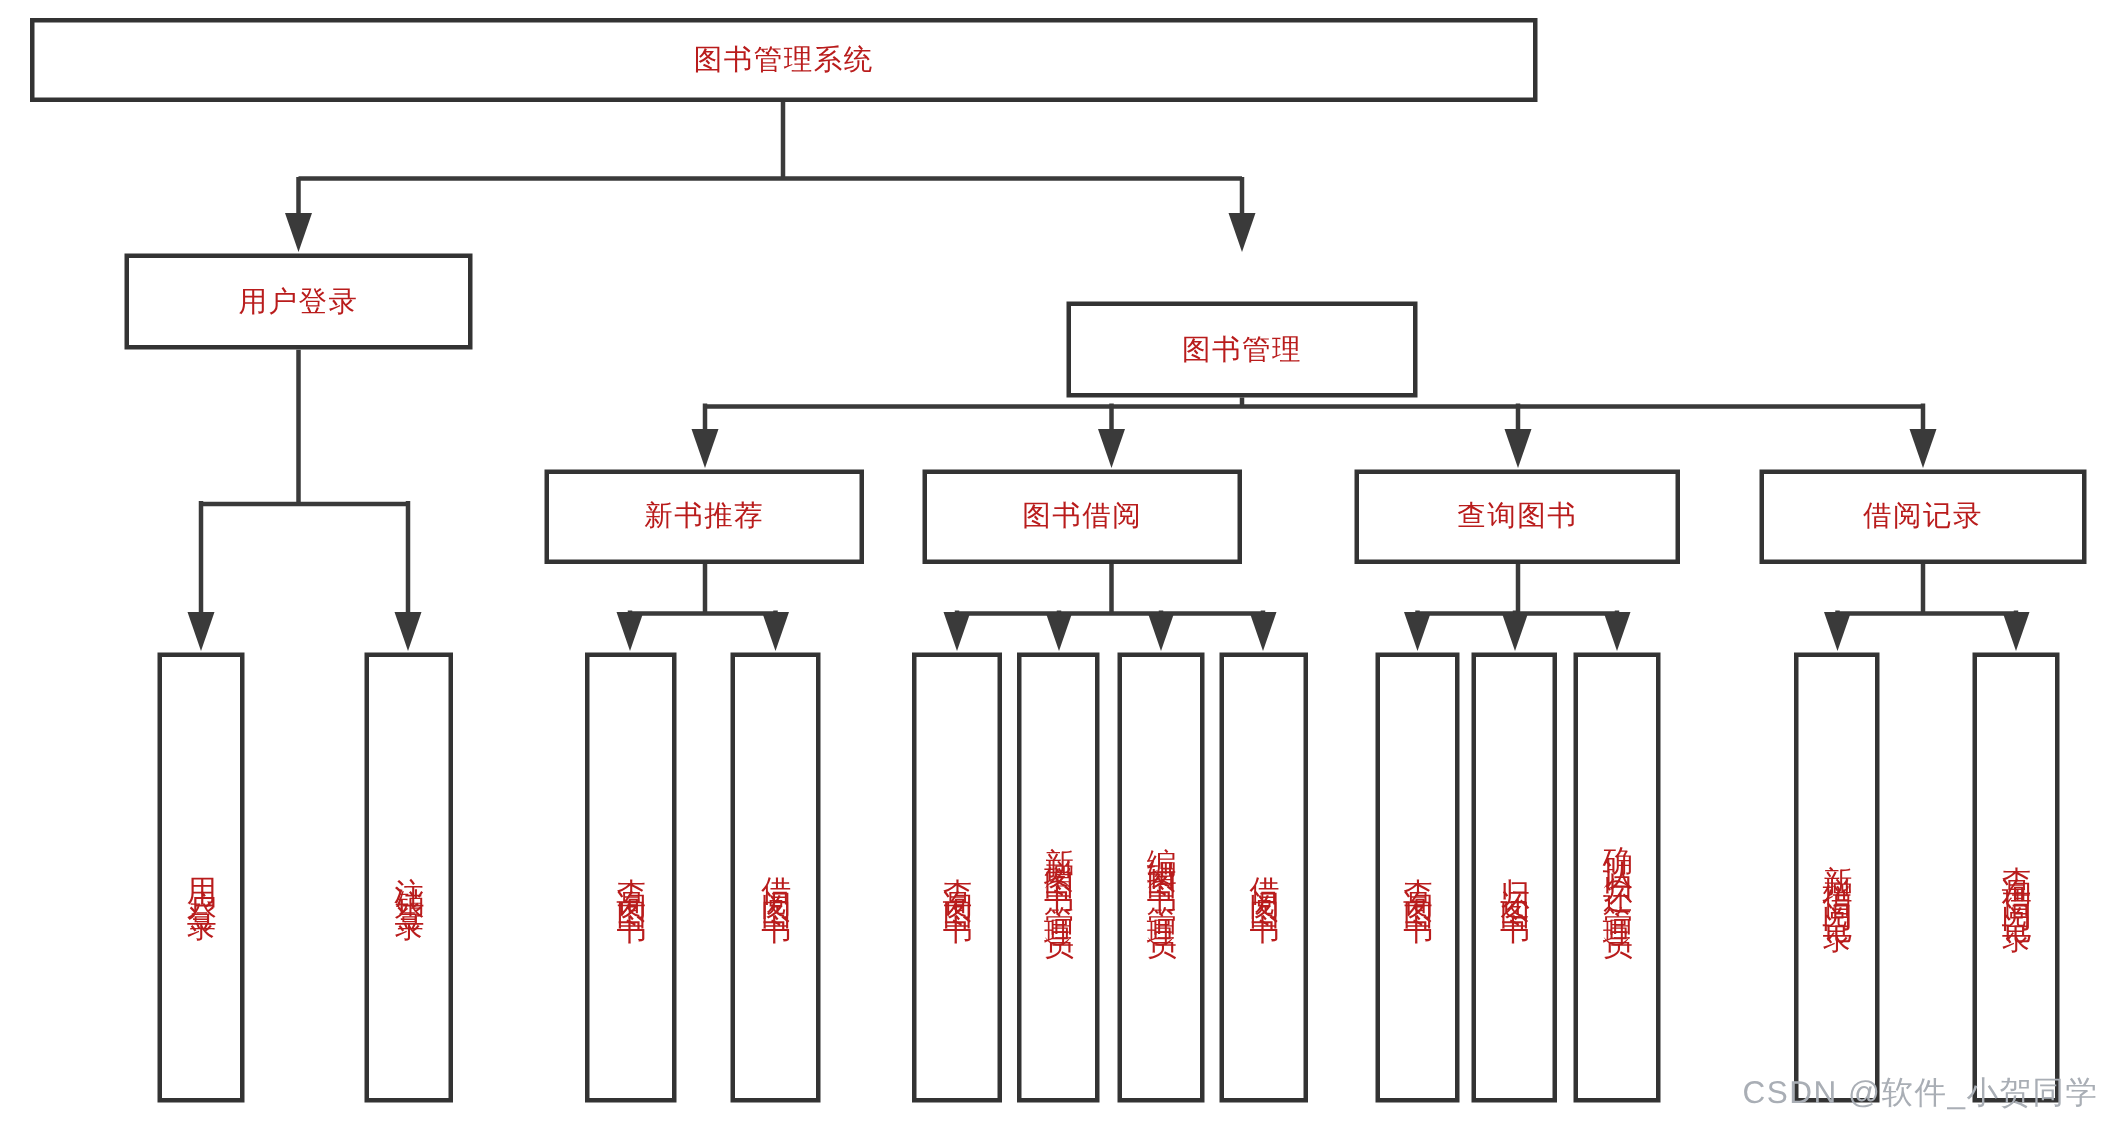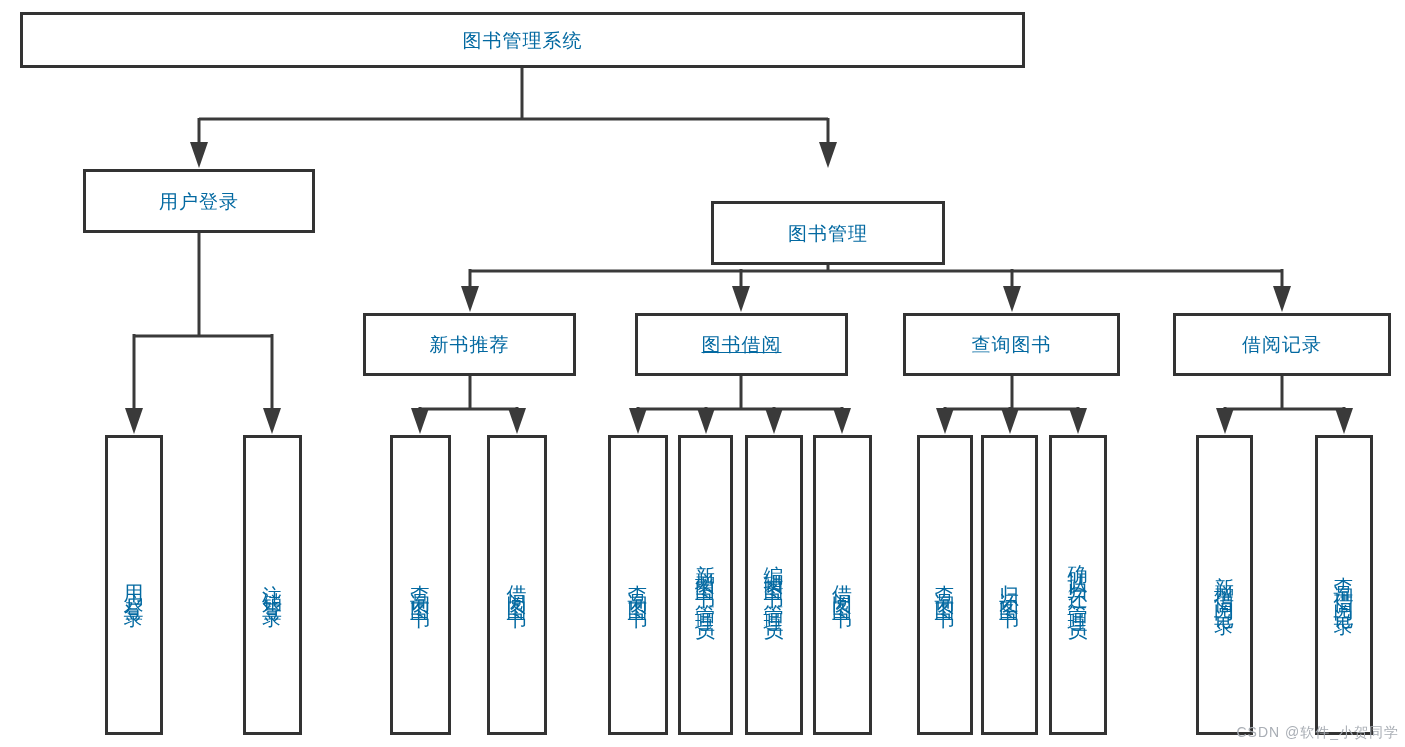--- a/index.html
+++ b/index.html
@@ -21,21 +21,21 @@
     top: 0;
     width: 1405px;
     height: 747px;
     pointer-events: none;
   }
   .node {
     position: absolute;
     box-sizing: border-box;
     background: #ffffff;
     border: 3px solid #333333;
-    color: #0369a1;
+    color: #b91c1c;
     display: flex;
     align-items: center;
     justify-content: center;
     text-align: center;
   }
   .node.h {
     font-size: 19px;
     letter-spacing: 1px;
     line-height: 1;
   }
@@ -49,21 +49,21 @@
     text-orientation: mixed;
     font-size: 20px;
     letter-spacing: 8px;
     line-height: 1;
     overflow: hidden;
   }
   .watermark {
     position: absolute;
     right: 6px;
     bottom: 5px;
-    font-size: 14px;
+    font-size: 21px;
     color: #a9aeb5;
     letter-spacing: 1px;
     white-space: nowrap;
   }
 </style>
 </head>
 <body>
 
 <div class="canvas">
 
@@ -135,21 +135,21 @@
       <polygon points="1335,408 1353,408 1344,434"></polygon>
     </g>
   </svg>
 
   <div class="node h root">图书管理系统</div>
 
   <div class="node h lvl2" style="left:83px; width:232px;">用户登录</div>
   <div class="node h lvl2" style="left:711px; width:234px;margin-top:32px;">图书管理</div>
 
   <div class="node h lvl3" style="left:363px; width:213px;">新书推荐</div>
-  <div class="node h lvl3" style="left:635px; width:213px;text-decoration:underline;">图书借阅</div>
+  <div class="node h lvl3" style="left:615px; width:213px;">图书借阅</div>
   <div class="node h lvl3" style="left:903px; width:217px;">查询图书</div>
   <div class="node h lvl3" style="left:1173px; width:218px;">借阅记录</div>
 
   <div class="node leaf" style="left:105px; width:58px;">用户登录</div>
   <div class="node leaf" style="left:243px; width:59px;">注销登录</div>
 
   <div class="node leaf" style="left:390px; width:61px;">查询图书</div>
   <div class="node leaf" style="left:487px; width:60px;">借阅图书</div>
 
   <div class="node leaf" style="left:608px; width:60px;">查询图书</div>

